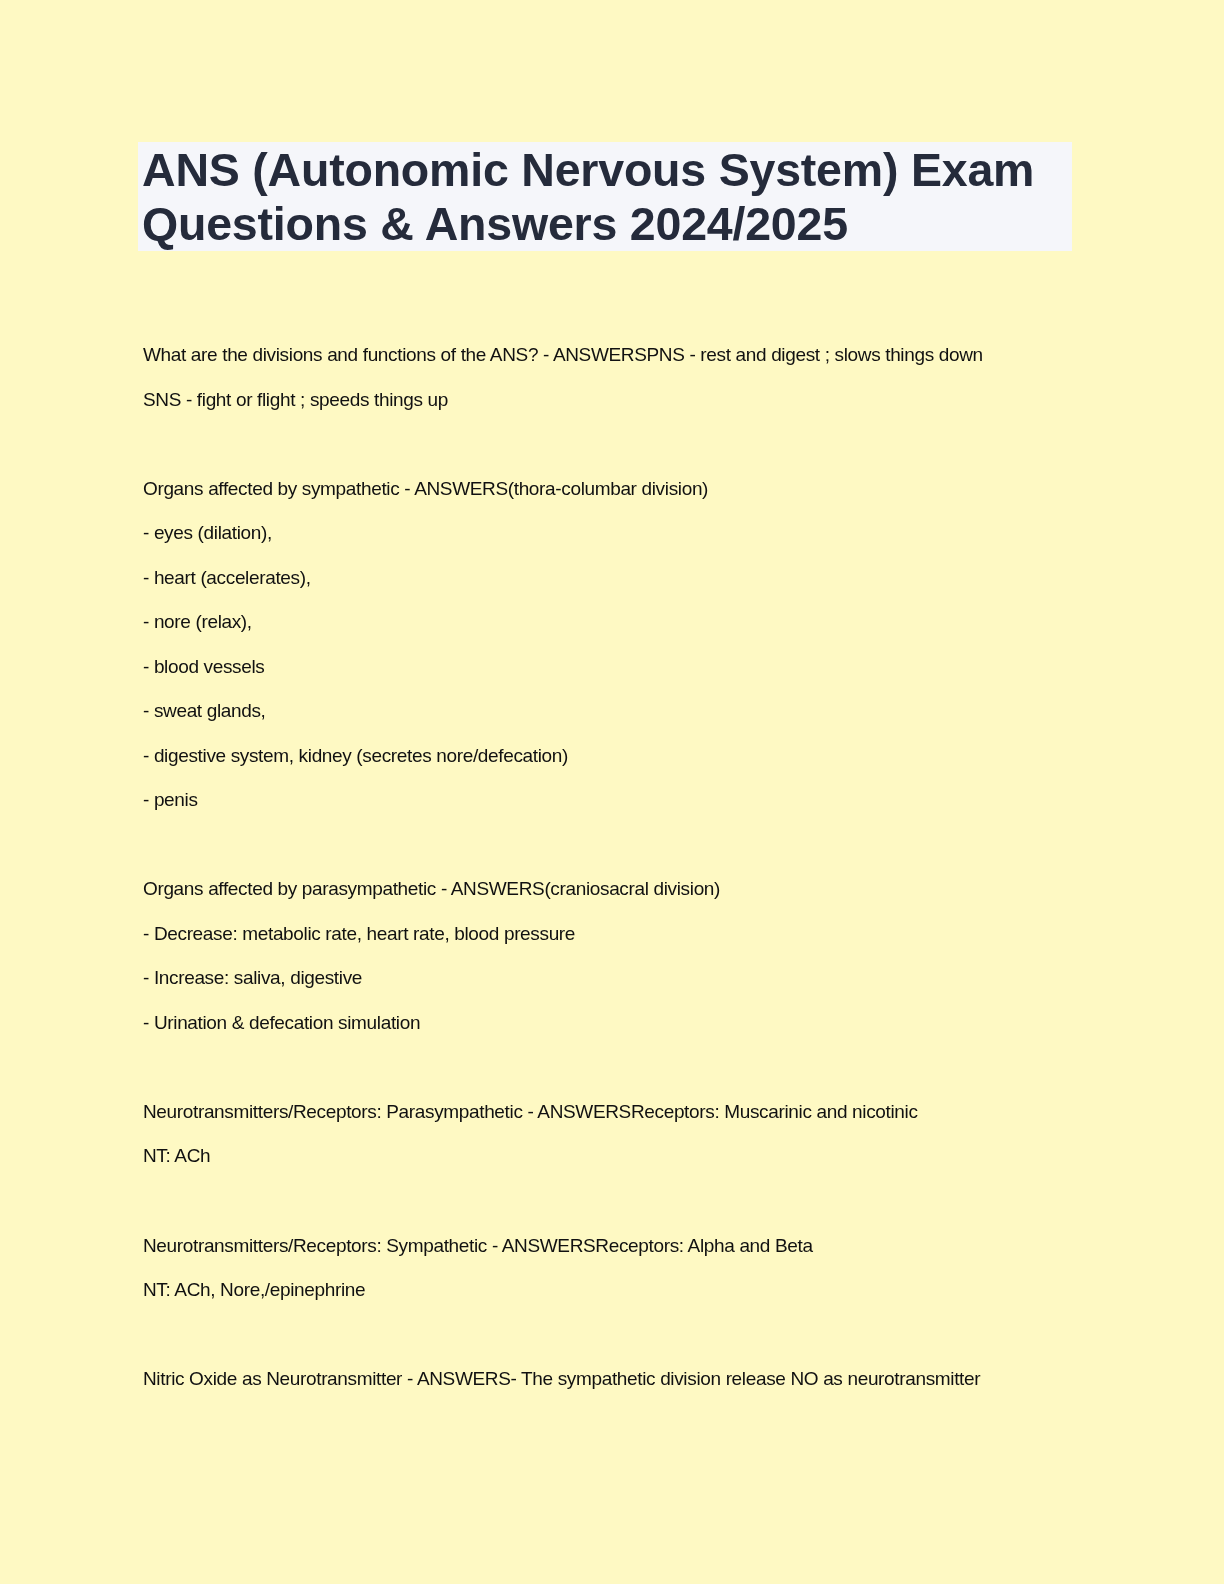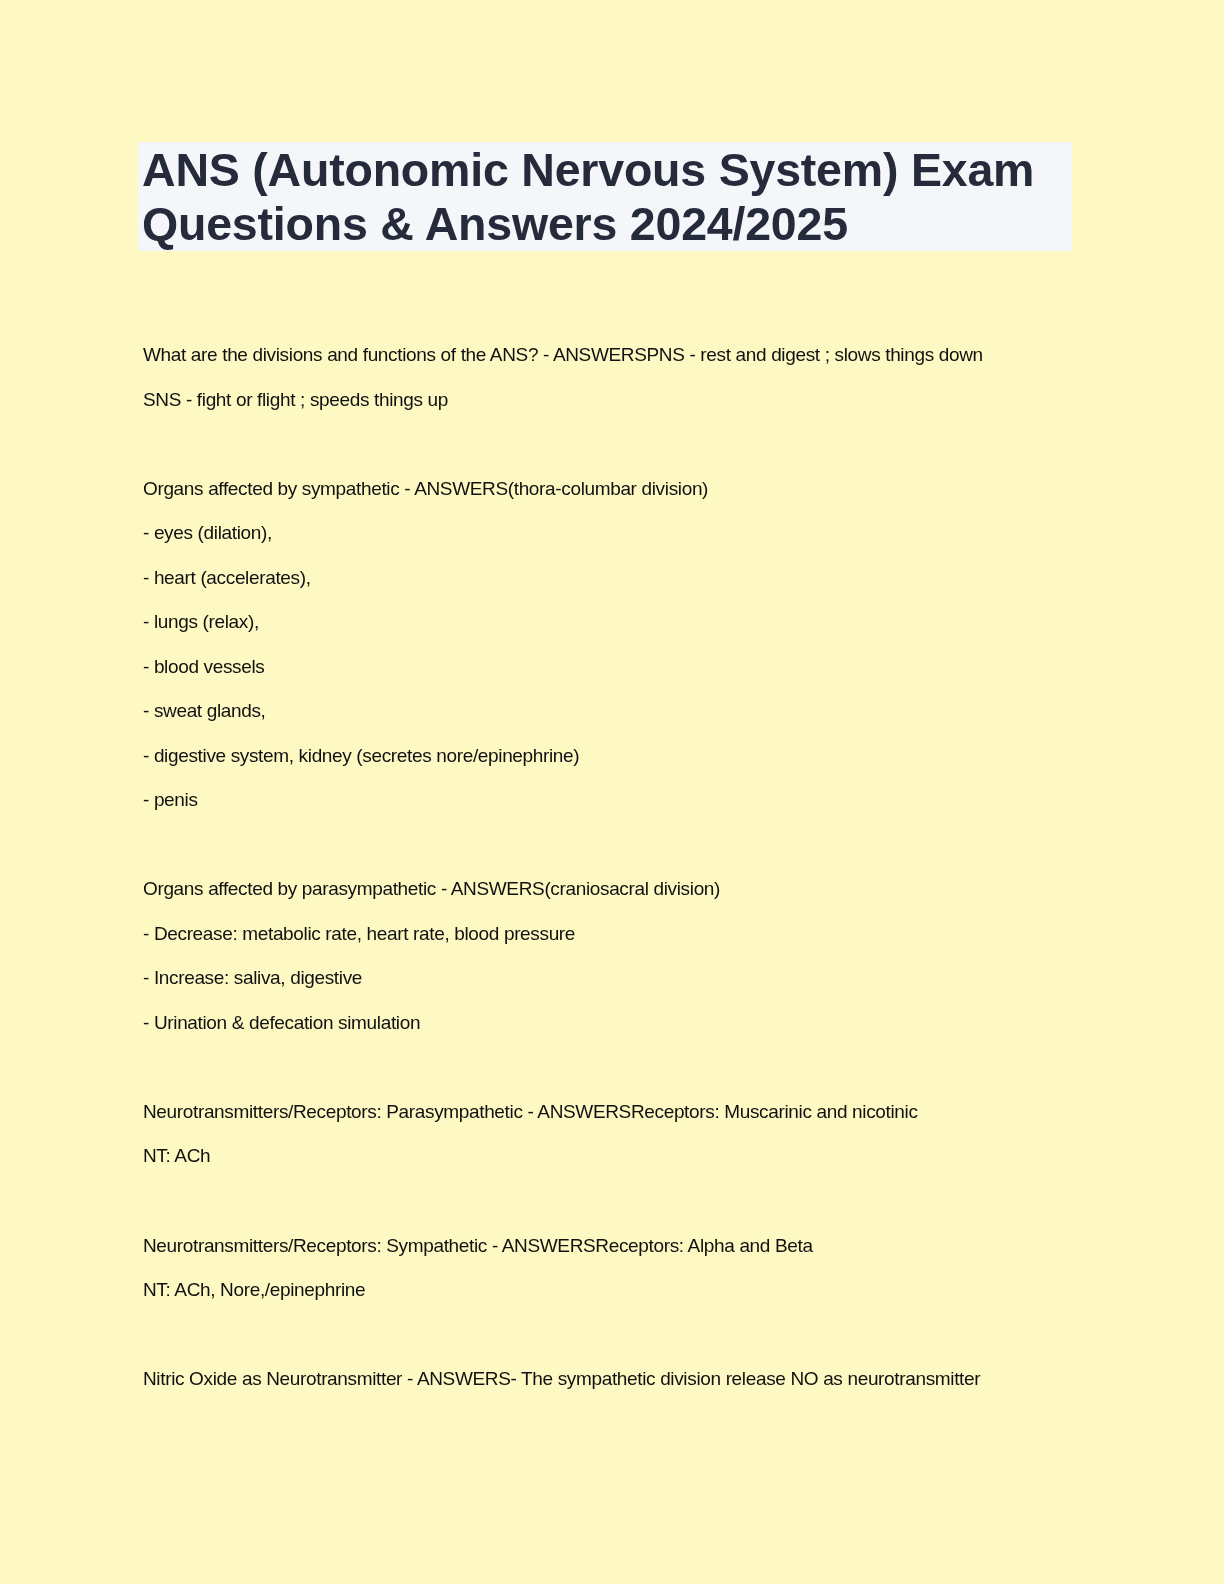--- a/index.html
+++ b/index.html
@@ -63,24 +63,24 @@
     <span style="display:block">ANS (Autonomic Nervous System) Exam</span>
     <span style="display:block">Questions &amp; Answers 2024/2025</span>
   </h1>
 
   <p class="line" style="top:343px">What are the divisions and functions of the ANS? - ANSWERSPNS - rest and digest ; slows things down</p>
   <p class="line" style="top:388px">SNS - fight or flight ; speeds things up</p>
 
   <p class="line" style="top:477px">Organs affected by sympathetic - ANSWERS(thora-columbar division)</p>
   <p class="line" style="top:521px">- eyes (dilation),</p>
   <p class="line" style="top:566px">- heart (accelerates),</p>
-  <p class="line" style="top:610px">- lungs (relax),</p>
+  <p class="line" style="top:610px">- nore (relax),</p>
   <p class="line" style="top:655px">- blood vessels</p>
   <p class="line" style="top:699px">- sweat glands,</p>
-  <p class="line" style="top:744px">- digestive system, kidney (secretes nore/epinephrine)</p>
+  <p class="line" style="top:744px">- digestive system, kidney (secretes nore/defecation)</p>
   <p class="line" style="top:788px">- penis</p>
 
   <p class="line" style="top:922px">- Decrease: metabolic rate, heart rate, blood pressure</p>
   <p class="line" style="top:877px">Organs affected by parasympathetic - ANSWERS(craniosacral division)</p>
   <p class="line" style="top:966px">- Increase: saliva, digestive</p>
   <p class="line" style="top:1011px">- Urination &amp; defecation simulation</p>
 
   <p class="line" style="top:1100px">Neurotransmitters/Receptors: Parasympathetic - ANSWERSReceptors: Muscarinic and nicotinic</p>
   <p class="line" style="top:1144px">NT: ACh</p>
 

